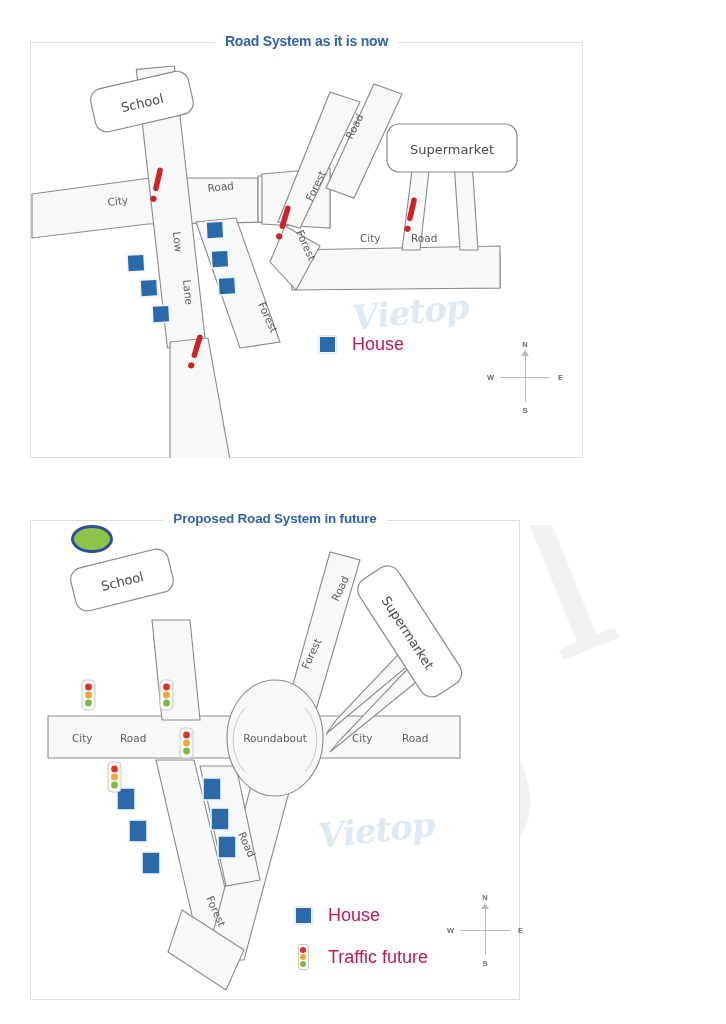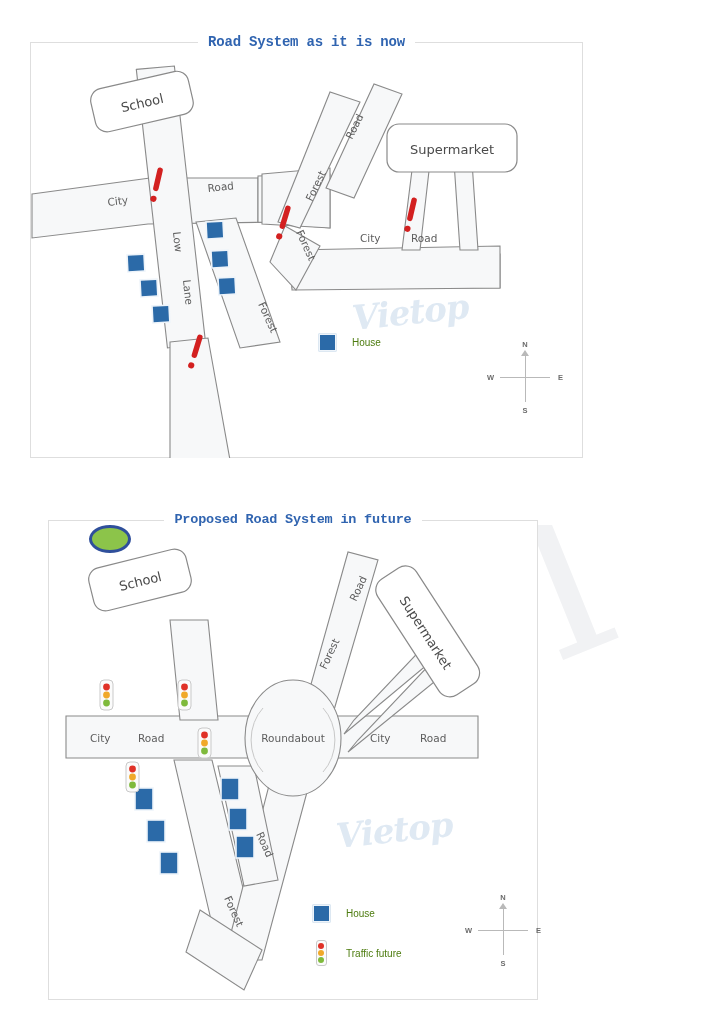--- a/index.html
+++ b/index.html
@@ -26,21 +26,21 @@
     width: 300px;
     height: 330px;
     color: #f2f3f5;
     pointer-events: none;
     user-select: none;
   }
   .map-block {
     position: absolute;
   }
   #map1 { left: 30px; top: 42px; width: 553px; height: 416px; }
-  #map2 { left: 48px; top: 520px; width: 490px; height: 480px; }
+  #map2 { left: 30px; top: 520px; width: 490px; height: 480px; }
 
   .map-frame {
     position: absolute;
     inset: 0;
     border: 1px solid #dedede;
     background: #ffffff;
     box-sizing: border-box;
   }
   .map-title {
     position: absolute;
@@ -51,21 +51,20 @@
     font-size: 14px;
     font-weight: bold;
     color: #3064b0;
     letter-spacing: -0.2px;
     line-height: 20px;
     pointer-events: none;
   }
   .map-title span {
     background: #ffffff;
     padding: 0 10px;
-    font-family: Liberation Mono, monospace;
   }
   #map2 .map-title { font-size: 13.5px; }
 
   .map-svg {
     position: absolute;
     left: 0;
     top: 0;
   }
 
   .green-pill {
@@ -89,22 +88,22 @@
     align-items: center;
     margin-bottom: 18px;
   }
   .legend-icon {
     width: 30px;
     display: flex;
     justify-content: center;
     align-items: center;
   }
   .legend-label {
-    font-size: 10px;
-    color: #4d7c0f;
+    font-size: 18px;
+    color: #be185d;
     margin-left: 10px;
     white-space: nowrap;
   }
   .house-swatch {
     width: 15px;
     height: 15px;
     background: #2b6aa8;
     border: 1.5px solid #eef4fa;
     box-shadow: 0 0 0 0.5px #bcd2e6;
   }

